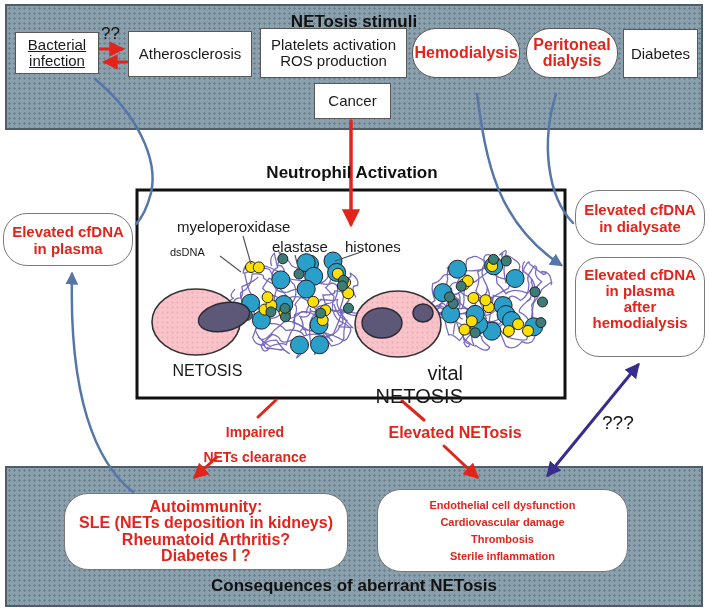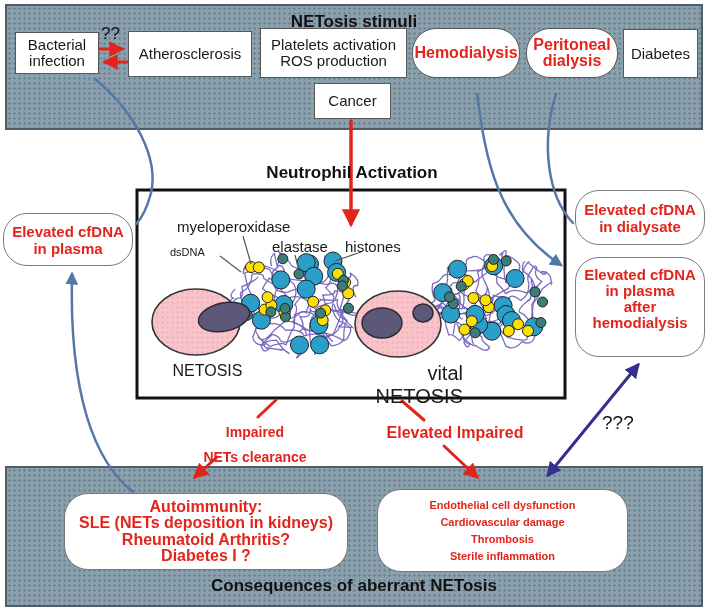--- a/index.html
+++ b/index.html
@@ -14,21 +14,21 @@
   #banner-top .banner-title{top:6px;}
   #banner-bottom .banner-title{bottom:9px;}
   svg.layer{position:absolute;left:0;top:0;z-index:1;}
   .wbox{position:absolute;background:#fff;border:1.4px solid #585858;box-sizing:border-box;
         display:flex;align-items:center;justify-content:center;text-align:center;
         white-space:pre-line;z-index:2;font-size:15px;line-height:16px;}
   .redtext{color:var(--red,#e2241b);font-weight:bold;border-radius:24px;}
   .lbl{position:absolute;z-index:2;white-space:pre-line;}
   .center-lbl{text-align:center;}
   
-  #box-bacterial{left:15px;top:32px;width:84px;height:42px;}
+  #box-bacterial{left:15px;top:32px;width:84px;height:42px;text-decoration:underline;}
   #box-atherosclerosis{left:128px;top:31px;width:124px;height:46px;}
   #box-platelets{left:260px;top:28px;width:147px;height:50px;}
   #box-hemodialysis{left:412px;top:28px;width:108px;height:50px;font-size:16px;}
   #box-peritoneal{left:526px;top:28px;width:92px;height:50px;font-size:16px;}
   #box-diabetes{left:623px;top:29px;width:75px;height:49px;}
   #box-cancer{left:314px;top:83px;width:77px;height:36px;}
   #box-plasma{left:3px;top:213px;width:130px;height:53px;line-height:17px;border-color:#7a7a7a;}
   #box-dialysate{left:575px;top:190px;width:130px;height:55px;line-height:17px;border-color:#7a7a7a;}
   #box-after-hemo{left:575px;top:257px;width:130px;height:100px;line-height:16px;
                   align-items:flex-start;padding-top:9px;border-color:#7a7a7a;}
@@ -241,20 +241,20 @@
   <div class="wbox redtext" id="box-endothelial">Endothelial cell dysfunction
 Cardiovascular damage
 Thrombosis
 Sterile inflammation</div>
 
   <div class="lbl" id="lbl-qq">??</div>
   <div class="lbl" id="lbl-qqq">???</div>
   <div class="lbl center-lbl" id="lbl-activation">Neutrophil Activation</div>
   <div class="lbl center-lbl redtext" id="lbl-impaired">Impaired
 NETs clearance</div>
-  <div class="lbl center-lbl redtext" id="lbl-elevated">Elevated Impaired</div>
+  <div class="lbl center-lbl redtext" id="lbl-elevated">Elevated NETosis</div>
   <div class="lbl" id="lbl-myeloperoxidase">myeloperoxidase</div>
   <div class="lbl" id="lbl-dsdna">dsDNA</div>
   <div class="lbl" id="lbl-elastase">elastase</div>
   <div class="lbl" id="lbl-histones">histones</div>
   <div class="lbl center-lbl" id="lbl-netosis">NETOSIS</div>
   <div class="lbl center-lbl" id="lbl-vital-netosis">vital NETOSIS</div>
 </div>
 
 </body></html>

